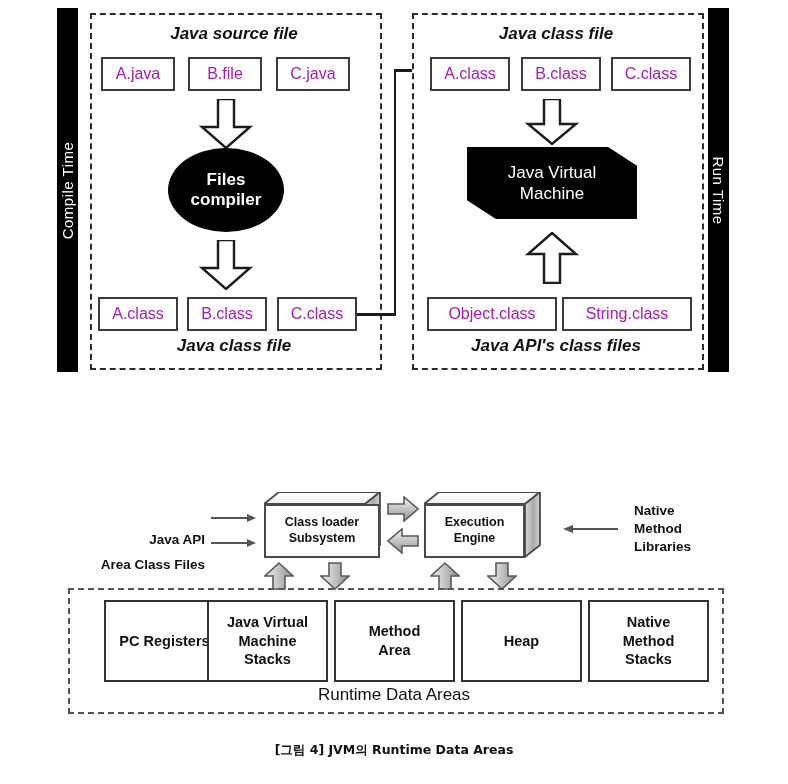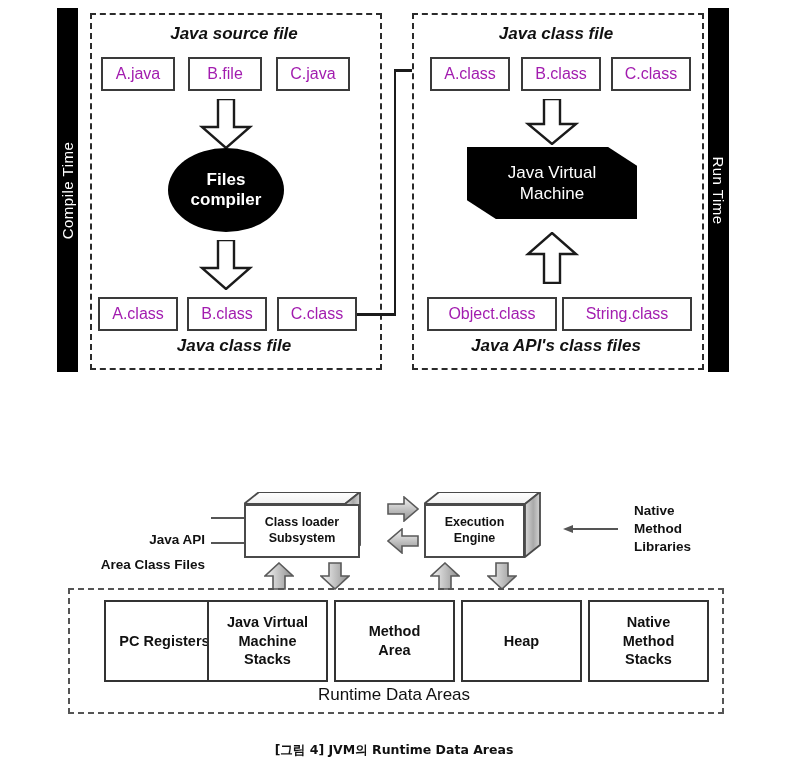--- a/index.html
+++ b/index.html
@@ -188,21 +188,21 @@
     <polygon points="45,8 36,4 36,12" fill="#555"></polygon>
   </svg>
 </div>
 <div class="thinarrow" style="left:211px;top:535px;width:46px;height:16px;">
   <svg width="46" height="16" viewBox="0 0 46 16">
     <line x1="0" y1="8" x2="38" y2="8" stroke="#555" stroke-width="1.8"></line>
     <polygon points="45,8 36,4 36,12" fill="#555"></polygon>
   </svg>
 </div>
 
-<div class="box3d" style="left:244px;top:492px;width:132px;height:66px;">
+<div class="box3d" style="left:264px;top:492px;width:132px;height:66px;">
   <svg width="117" height="66" viewBox="0 0 117 66">
     <defs>
       <linearGradient id="sideg1" x1="0" y1="0" x2="1" y2="0">
         <stop offset="0%" stop-color="#d8d8d8"></stop>
         <stop offset="55%" stop-color="#a9a9a9"></stop>
         <stop offset="100%" stop-color="#d3d3d3"></stop>
       </linearGradient>
       <linearGradient id="topg1" x1="0" y1="0" x2="0" y2="1">
         <stop offset="0%" stop-color="#ffffff"></stop>
         <stop offset="100%" stop-color="#f0f0f0"></stop>

